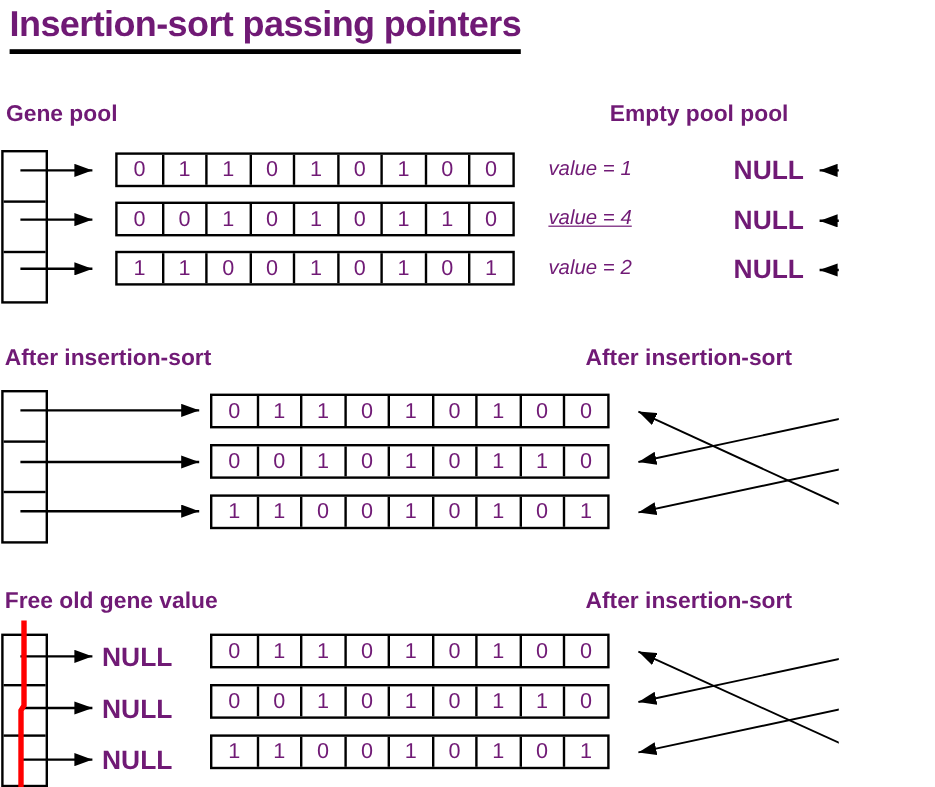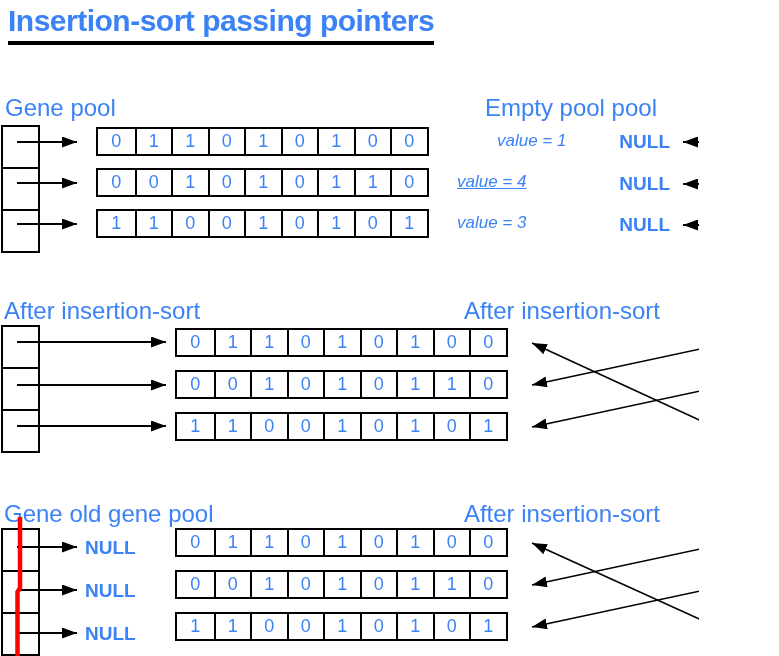--- a/index.html
+++ b/index.html
@@ -1,37 +1,37 @@
 <!DOCTYPE html>
 <html><head>
 <meta charset="utf-8">
 <style>
   html,body{margin:0;padding:0;background:#fff;}
   #stage{
     position:relative;width:699px;height:656px;background:#ffffff;
-    font-family:"Liberation Sans",sans-serif;color:#3b82f6;overflow:hidden;
+    font-family:"Liberation Sans",sans-serif;color:#701a75;overflow:hidden;
   }
   .title{
     position:absolute;left:8px;top:3px;font-size:30px;font-weight:bold;
     letter-spacing:-0.5px;border-bottom:4px solid #000;padding-bottom:2px;
     white-space:nowrap;line-height:1.2;
   }
-  .hlbl{position:absolute;font-size:24px;font-weight:normal;white-space:nowrap;line-height:22px;margin-top:12px;}
+  .hlbl{position:absolute;font-size:19px;font-weight:bold;white-space:nowrap;line-height:22px;}
   .pbox{position:absolute;left:1px;width:35px;border:2px solid #000;background:#fff;}
   .pbox.right{left:702px;width:34px;}
   .pcell{height:40px;border-top:2px solid #000;}
   .pcell:first-child{border-top:none;}
   .bitrow{position:absolute;display:flex;border:2px solid #000;background:#fff;}
   .bitcell{
     width:36.5px;height:25px;display:flex;align-items:center;justify-content:center;
     font-size:18px;border-left:2px solid #000;box-sizing:border-box;
   }
   .bitcell:first-child{border-left:none;}
   .vlabel{position:absolute;left:457px;font-size:17px;font-style:italic;white-space:nowrap;line-height:20px;}
-  .nlabel{position:absolute;font-size:19px;font-weight:bold;white-space:nowrap;line-height:21px;}
+  .nlabel{position:absolute;font-size:22px;font-weight:bold;white-space:nowrap;line-height:21px;}
   .nlabel.r{left:570px;width:100px;text-align:right;}
   svg.overlay{position:absolute;left:0;top:0;z-index:5;pointer-events:none;}
   svg .arr{stroke:#000;stroke-width:2;fill:none;}
   svg .arrthin{stroke:#000;stroke-width:1.6;fill:none;}
 </style>
 </head>
 <body>
 
 <div id="stage">
 
@@ -73,23 +73,23 @@
       <div class="bitcell">1</div>
       <div class="bitcell">0</div>
       <div class="bitcell">0</div>
       <div class="bitcell">1</div>
       <div class="bitcell">0</div>
       <div class="bitcell">1</div>
       <div class="bitcell">0</div>
       <div class="bitcell">1</div>
     </div>
 
-  <div class="vlabel" style="top:131px;margin-left:40px;">value = 1</div>
+  <div class="vlabel" style="top:131px;">value = 1</div>
   <div class="vlabel" style="top:172px;text-decoration:underline;">value = 4</div>
-  <div class="vlabel" style="top:213px;">value = 3</div>
+  <div class="vlabel" style="top:213px;">value = 2</div>
 
   <div class="nlabel r" style="top:131px;">NULL</div>
   <div class="nlabel r" style="top:173px;">NULL</div>
   <div class="nlabel r" style="top:214px;">NULL</div>
 
   <div class="pbox right" style="top:125px;">
     <div class="pcell"></div>
     <div class="pcell"></div>
     <div class="pcell"></div>
   </div>
@@ -136,21 +136,21 @@
       <div class="bitcell">0</div>
       <div class="bitcell">1</div>
     </div>
 
   <div class="pbox right" style="top:328px;">
     <div class="pcell"></div>
     <div class="pcell"></div>
     <div class="pcell"></div>
   </div>
 
-  <div class="hlbl" style="left:4px;top:491px;">Gene old gene pool</div>
+  <div class="hlbl" style="left:4px;top:491px;">Free old gene value</div>
   <div class="hlbl" style="right:39px;top:491px;">After insertion-sort</div>
 
   <div class="pbox" style="top:528px;">
     <div class="pcell"></div>
     <div class="pcell"></div>
     <div class="pcell"></div>
   </div>
 
   <div class="nlabel" style="left:85px;top:537px;">NULL</div>
   <div class="nlabel" style="left:85px;top:580px;">NULL</div>

